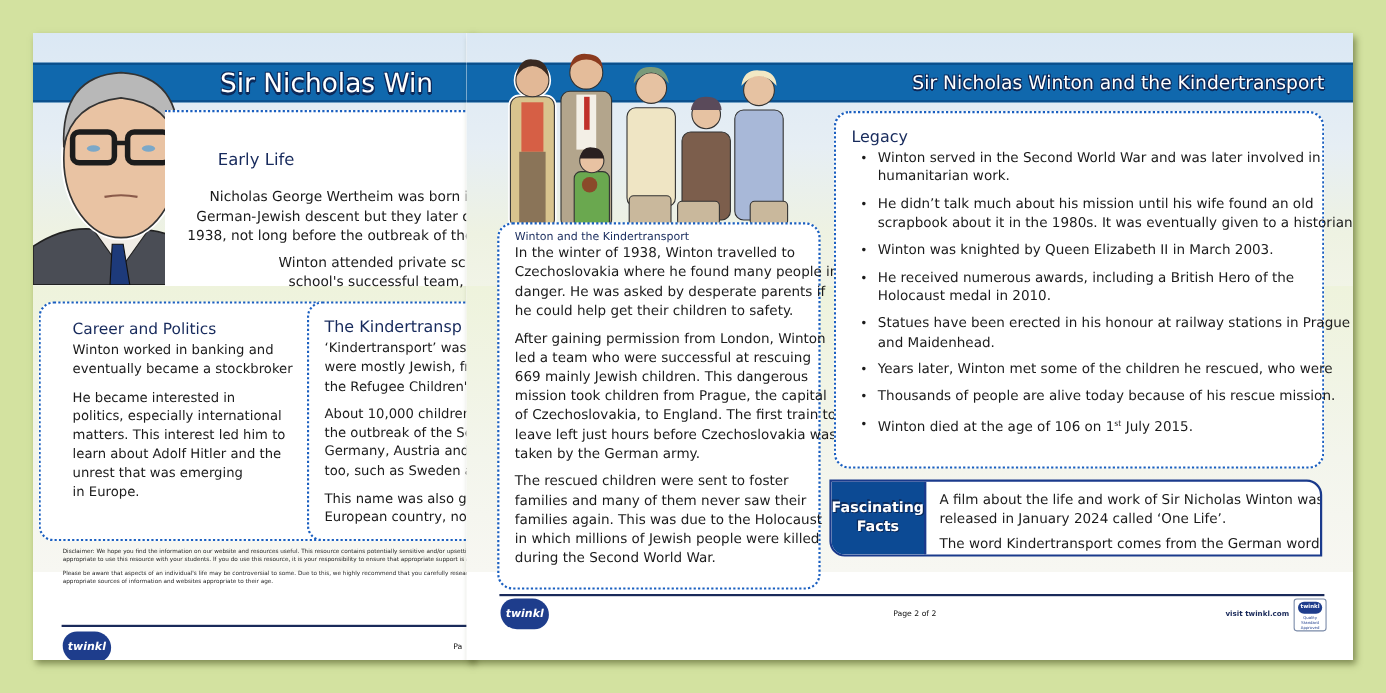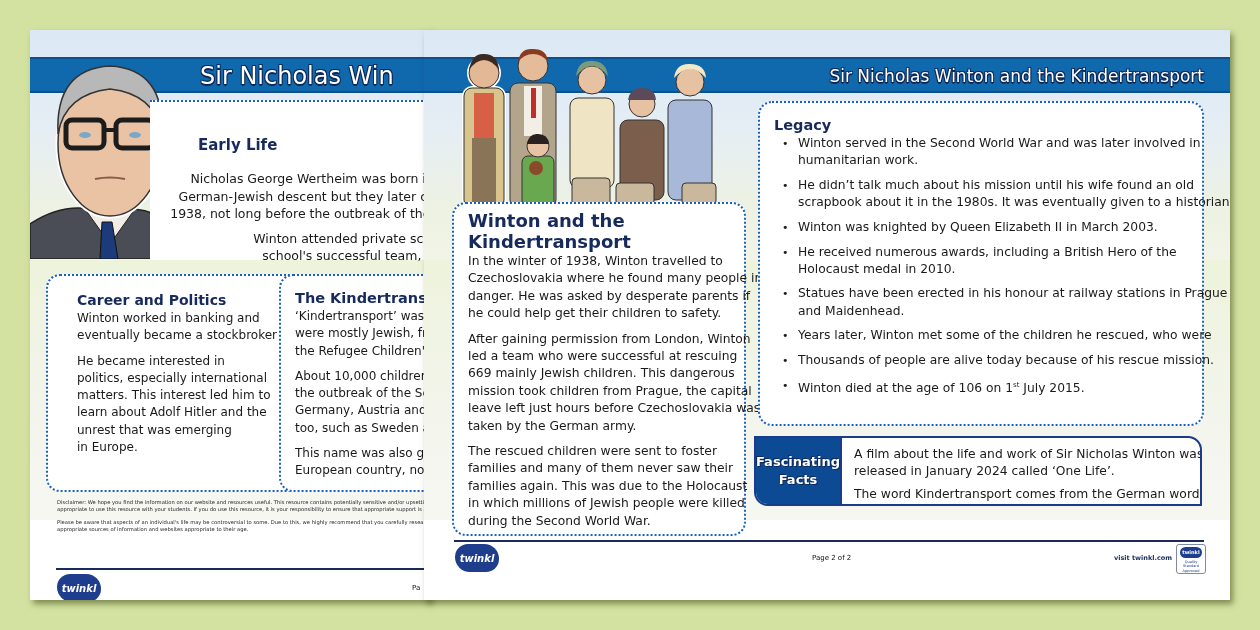--- a/index.html
+++ b/index.html
@@ -42,38 +42,38 @@
   }
   #page1 .title-text { left: 170px; font-size: 24px; top: 3px; }
   #page2 .title-text { right: 26px; font-size: 17px; top: 7px; }
 
   .dotted-box {
     position: absolute; background: #ffffff;
     border: 2px dotted #1a5fc0;
     border-radius: 14px;
   }
   .box-heading {
-    font-weight: bold; color: #172a5c; font-size: 14px; margin-bottom: 2px;
+    font-weight: normal; color: #172a5c; font-size: 14px; margin-bottom: 2px;
   }
   .box-text { font-size: 12px; line-height: 17.3px; color: #1a1a1a; }
   .box-text p { margin-bottom: 8px; }
 
   
   .portrait {
     position: absolute; left: 0px; top: 14px; width: 160px; height: 215px;
   }
   .early-life {
     position: absolute; left: 120px; top: 70px; width: 300px; height: 160px;
     border-top: 2px dotted #1a5fc0;
     background: #ffffff;
     padding: 34px 0 0 48px;
   }
   .early-life .box-heading { font-size: 15px; margin-bottom: 16px; margin-left: 0; }
   .early-life .box-text { font-size: 12.5px; line-height: 17.5px; text-align: right; white-space: nowrap; margin-left: -30px; }
-  #career-box { left: 16px; top: 244px; width: 268px; height: 218px; padding: 16px 0 0 29px; }
+  #career-box { left: 5px; top: 244px; width: 268px; height: 218px; padding: 16px 0 0 29px; }
   #kinder-box1 { left: 249px; top: 244px; width: 200px; height: 218px; padding: 14px 0 0 14px; white-space: nowrap; }
   #kinder-box1 .box-heading { font-size: 14.5px; }
 
   .disclaimer {
     position: absolute; left: 27px; top: 469px; width: 380px;
     font-size: 5.2px; line-height: 7px; color: #222; white-space: nowrap;
   }
   .disclaimer p { margin-bottom: 6px; }
   .footer-rule {
     position: absolute; left: 26px; right: 0; top: 540px; height: 2px; background: #1a2a5a;
@@ -96,21 +96,21 @@
     position: absolute; left: 752px; top: 514px; width: 30px; height: 30px;
     border: 1px solid #7a8aa8; border-radius: 3px; background: #fff;
     display: flex; flex-direction: column; align-items: center; justify-content: flex-start; padding-top: 2px;
   }
   .badge-cloud { width: 22px; height: 11px; background: #1e3d8c; border-radius: 6px; color: #fff; font-size: 5px; font-weight: bold; display:flex; align-items:center; justify-content:center; }
   .badge-text { font-size: 3.5px; color: #1e3d8c; text-align: center; line-height: 4.5px; margin-top: 2px; }
 
   
   .illustration { position: absolute; left: 28px; top: 8px; width: 300px; height: 170px; }
   #winton-box { left: 28px; top: 172px; width: 294px; height: 334px; padding: 6px 0 0 14px; }
-  #winton-box .box-heading { font-size: 18px; margin-bottom: 1px; }
+  #winton-box .box-heading { font-size: 10px; margin-bottom: 1px; }
   #winton-box .box-text { font-size: 12.3px; line-height: 17.4px; white-space: nowrap; }
   #legacy-box { left: 334px; top: 71px; width: 446px; height: 325px; padding: 14px 0 0 14px; }
   #legacy-box .box-heading { font-size: 14.5px; }
   .legacy-list { list-style: none; font-size: 12.3px; line-height: 17.2px; }
   .legacy-list li { position: relative; padding-left: 24px; margin-bottom: 7.5px; white-space: nowrap; }
   .legacy-list li::before { content: "\2022"; position: absolute; left: 8px; top: 0; font-size: 11px; }
   .facts-box {
     position: absolute; left: 330px; top: 406px; width: 448px; height: 70px;
     border: 2px solid #1a3a8c; border-radius: 0 14px 0 14px;
     background: #ffffff; display: flex; overflow: hidden;
@@ -271,20 +271,21 @@
         <span style="display:block">In the winter of 1938, Winton travelled to</span>
         <span style="display:block">Czechoslovakia where he found many people in</span>
         <span style="display:block">danger. He was asked by desperate parents if</span>
         <span style="display:block">he could help get their children to safety.</span>
       </p>
       <p>
         <span style="display:block">After gaining permission from London, Winton</span>
         <span style="display:block">led a team who were successful at rescuing</span>
         <span style="display:block">669 mainly Jewish children. This dangerous</span>
         <span style="display:block">mission took children from Prague, the capital</span>
+        <span style="display:block">of Czechoslovakia, to England. The first train to</span>
         <span style="display:block">leave left just hours before Czechoslovakia was</span>
         <span style="display:block">taken by the German army.</span>
       </p>
       <p>
         <span style="display:block">The rescued children were sent to foster</span>
         <span style="display:block">families and many of them never saw their</span>
         <span style="display:block">families again. This was due to the Holocaust</span>
         <span style="display:block">in which millions of Jewish people were killed</span>
         <span style="display:block">during the Second World War.</span>
       </p>

